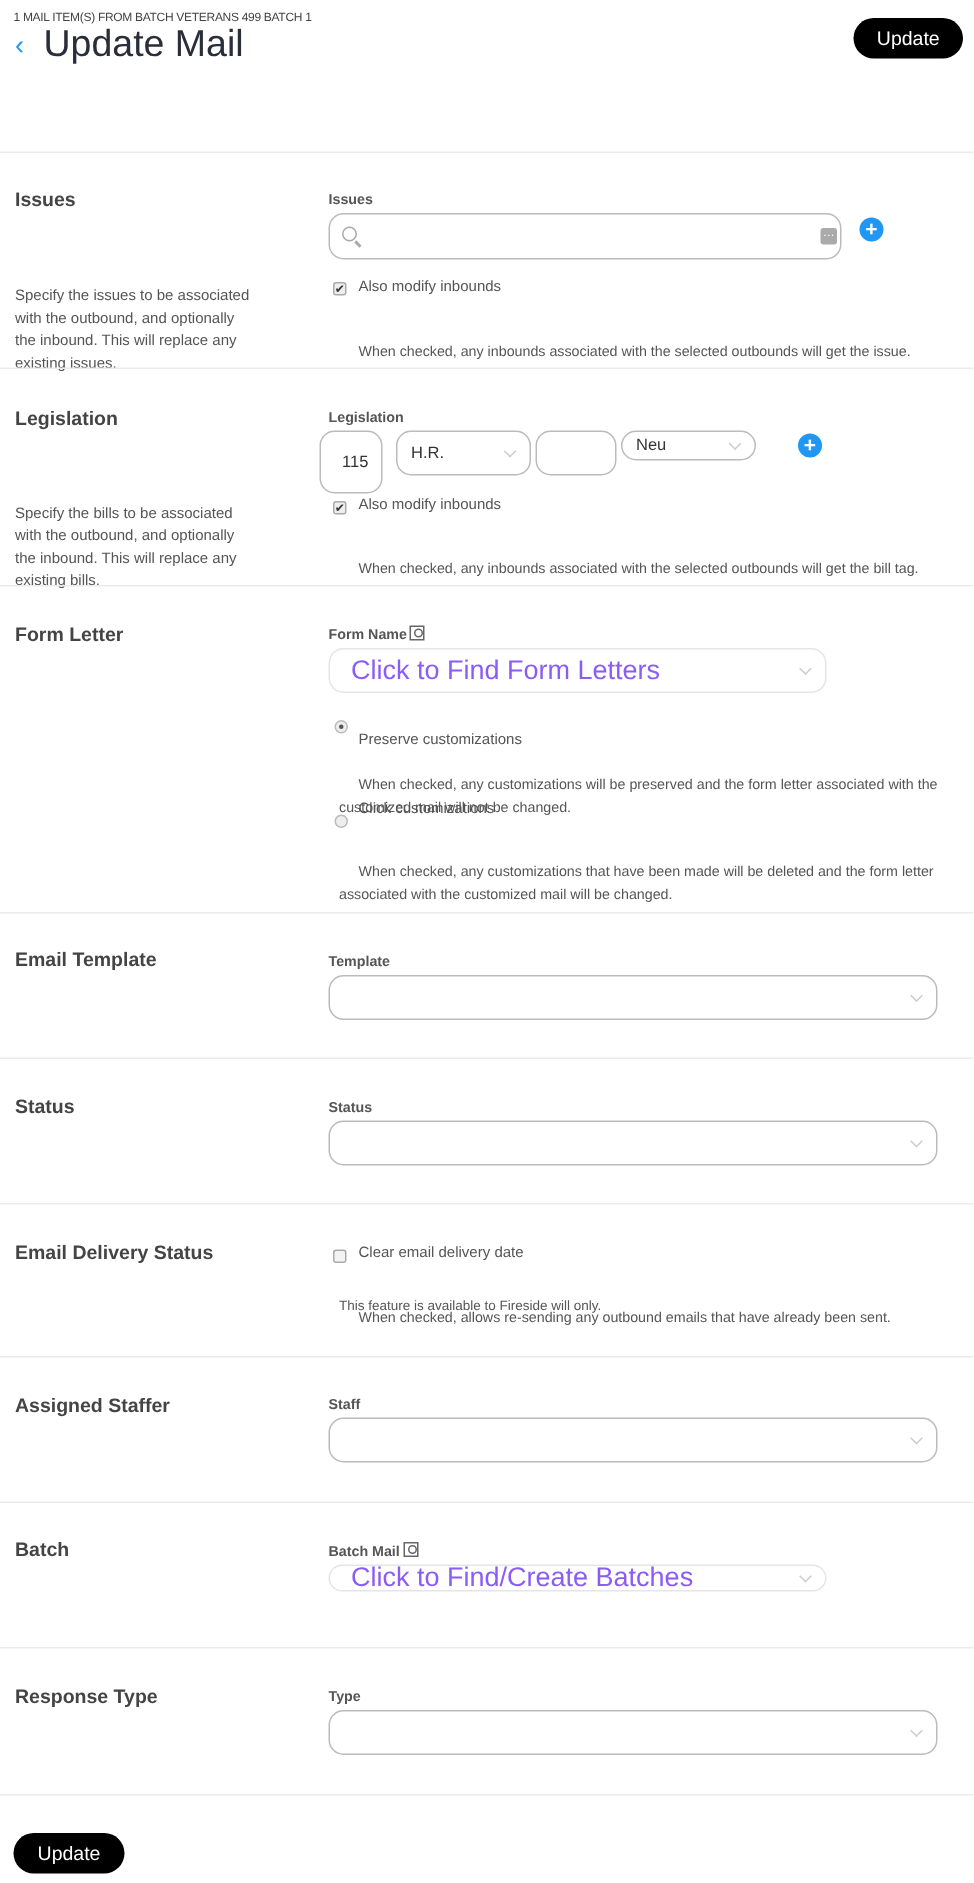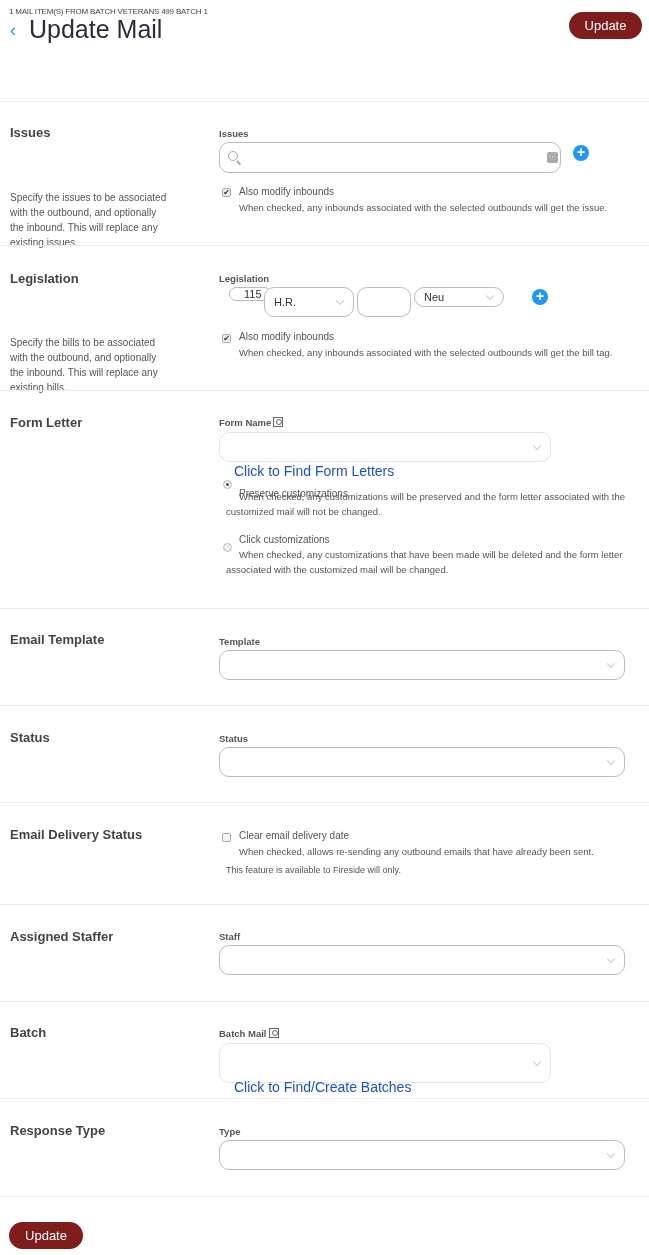--- a/index.html
+++ b/index.html
@@ -1,37 +1,37 @@
 <!DOCTYPE html>
 <html><head>
 <meta charset="utf-8">
 <style>
   * { box-sizing: border-box; margin: 0; padding: 0; }
   body { width: 649px; height: 1255px; background: #fff; font-family: "Liberation Sans", sans-serif; color: #555; position: relative; overflow: hidden; }
   .subtitle { position: absolute; left: 9px; top: 7px; font-size: 8px; color: #444; letter-spacing: -0.2px; }
   .back { position: absolute; left: 10px; top: 20px; color: #2196f3; font-size: 18px; line-height: 20px; }
   .title { position: absolute; left: 29px; top: 15px; font-size: 25px; color: #2a2e3a; font-weight: normal; }
-  .btn { position: absolute; background: #7f1d1d; color: #fff; border-radius: 14px; font-size: 13px; text-align: center; line-height: 27px; height: 27px; }
+  .btn { position: absolute; background: #000000; color: #fff; border-radius: 14px; font-size: 13px; text-align: center; line-height: 27px; height: 27px; }
   .btn-top { left: 569px; top: 12px; width: 73px; }
   .btn-bottom { left: 9px; top: 1222px; width: 74px; }
   .divider { position: absolute; left: 0; width: 649px; height: 1px; background: #ebebeb; }
   .sec-title { position: absolute; left: 10px; font-size: 13px; color: #444; font-weight: bold; }
   .sec-desc { position: absolute; left: 10px; width: 160px; font-size: 10px; line-height: 15px; color: #555; margin-top: 44px; }
   .label { position: absolute; left: 219px; font-size: 9.5px; font-weight: bold; color: #555; }
   .input { position: absolute; border: 1px solid #bbb; border-radius: 10px; background: #fff; }
   .input.light { border-color: #e5e5e5; }
   .chev { position: absolute; right: 10px; top: 50%; width: 6px; height: 6px; border-right: 1px solid #ccc; border-bottom: 1px solid #ccc; transform: translateY(-70%) rotate(45deg); }
-  .placeholder { position: absolute; left: 14px; top: 50%; transform: translateY(-50%); font-size: 14px; color: #1d4ed8; margin-top: 24px; }
+  .placeholder { position: absolute; left: 14px; top: 50%; transform: translateY(-50%); font-size: 18px; color: #8b5cf6; }
   .val { position: absolute; top: 50%; transform: translateY(-50%); font-size: 11px; color: #333; }
   .plus { position: absolute; width: 16px; height: 16px; border-radius: 50%; background: #2196f3; color: #fff; font-size: 14px; line-height: 15px; text-align: center; font-weight: bold; }
   .cb { position: absolute; width: 9px; height: 9px; border: 1px solid #aaa; border-radius: 2px; background: #eee; font-size: 8px; line-height: 8px; text-align: center; color: #333; }
   .radio { position: absolute; width: 9px; height: 9px; border: 1px solid #bbb; border-radius: 50%; background: #eee; }
   .radio.on::after { content: ""; position: absolute; left: 2px; top: 2px; width: 3px; height: 3px; border-radius: 50%; background: #555; }
   .opt-title { position: absolute; font-size: 10px; font-weight: normal; color: #555; }
-  .opt-desc { position: absolute; font-size: 9.5px; color: #555; line-height: 15px; }
+  .opt-desc { position: absolute; font-size: 9.5px; color: #555; line-height: 15px; margin-top: 27px; }
   .lookup-icon { display: inline-block; width: 10px; height: 10px; border: 1px solid #666; margin-left: 2px; vertical-align: -1px; position: relative; }
   .lookup-icon::after { content: ""; position: absolute; left: 2px; top: 1px; width: 4px; height: 4px; border: 1px solid #666; border-radius: 50%; }
   .search-icon { position: absolute; left: 8px; top: 8px; width: 10px; height: 10px; border: 1.5px solid #aaa; border-radius: 50%; }
   .search-icon::after { content: ""; position: absolute; left: 8px; top: 8px; width: 5px; height: 1.5px; background: #aaa; transform: rotate(45deg); transform-origin: left; }
   .more-icon { position: absolute; right: 2px; top: 9px; width: 11px; height: 11px; background: #aaa; border-radius: 2px; color: #fff; font-size: 8px; line-height: 6px; text-align: center; }
 </style>
 </head>
 <body>
 
 <div class="subtitle">1 MAIL ITEM(S) FROM BATCH VETERANS 499 BATCH 1</div>
@@ -51,21 +51,21 @@
 <div class="plus" style="left:573px;top:145px">+</div>
 <div class="cb" style="left:222px;top:188px">✔</div>
 <div class="opt-title" style="left:239px;top:186px">Also modify inbounds</div>
 <div class="opt-desc" style="left:239px;top:200px">When checked, any inbounds associated with the selected outbounds will get the issue.</div>
 
 <div class="divider" style="top:245px"></div>
 
 <div class="sec-title" style="top:271px">Legislation</div>
 <div class="sec-desc" style="top:291px">Specify the bills to be associated with the outbound, and optionally the inbound. This will replace any existing bills.</div>
 <div class="label" style="top:273px">Legislation</div>
-<div class="input" style="left:229px;top:287px;width:42px;height:14px">
+<div class="input" style="left:213px;top:287px;width:42px;height:42px">
   <span class="val" style="left:14px">115</span>
 </div>
 <div class="input" style="left:264px;top:287px;width:90px;height:30px">
   <span class="val" style="left:9px">H.R.</span>
   <span class="chev"></span>
 </div>
 <div class="input" style="left:357px;top:287px;width:54px;height:30px"></div>
 <div class="input" style="left:414px;top:287px;width:90px;height:20px">
   <span class="val" style="left:9px">Neu</span>
   <span class="chev"></span>
@@ -119,21 +119,21 @@
 <div class="sec-title" style="top:929px">Assigned Staffer</div>
 <div class="label" style="top:931px">Staff</div>
 <div class="input" style="left:219px;top:945px;width:406px;height:30px">
     <span class="chev"></span>
   </div>
 
 <div class="divider" style="top:1001px"></div>
 
 <div class="sec-title" style="top:1025px">Batch</div>
 <div class="label" style="top:1028px"><span>Batch Mail</span><span class="lookup-icon"></span></div>
-<div class="input light" style="left:219px;top:1043px;width:332px;height:40px">
+<div class="input light" style="left:219px;top:1043px;width:332px;height:18px">
   <span class="placeholder">Click to Find/Create Batches</span>
   <span class="chev"></span>
 </div>
 
 <div class="divider" style="top:1098px"></div>
 
 <div class="sec-title" style="top:1123px">Response Type</div>
 <div class="label" style="top:1126px">Type</div>
 <div class="input" style="left:219px;top:1140px;width:406px;height:30px">
     <span class="chev"></span>

